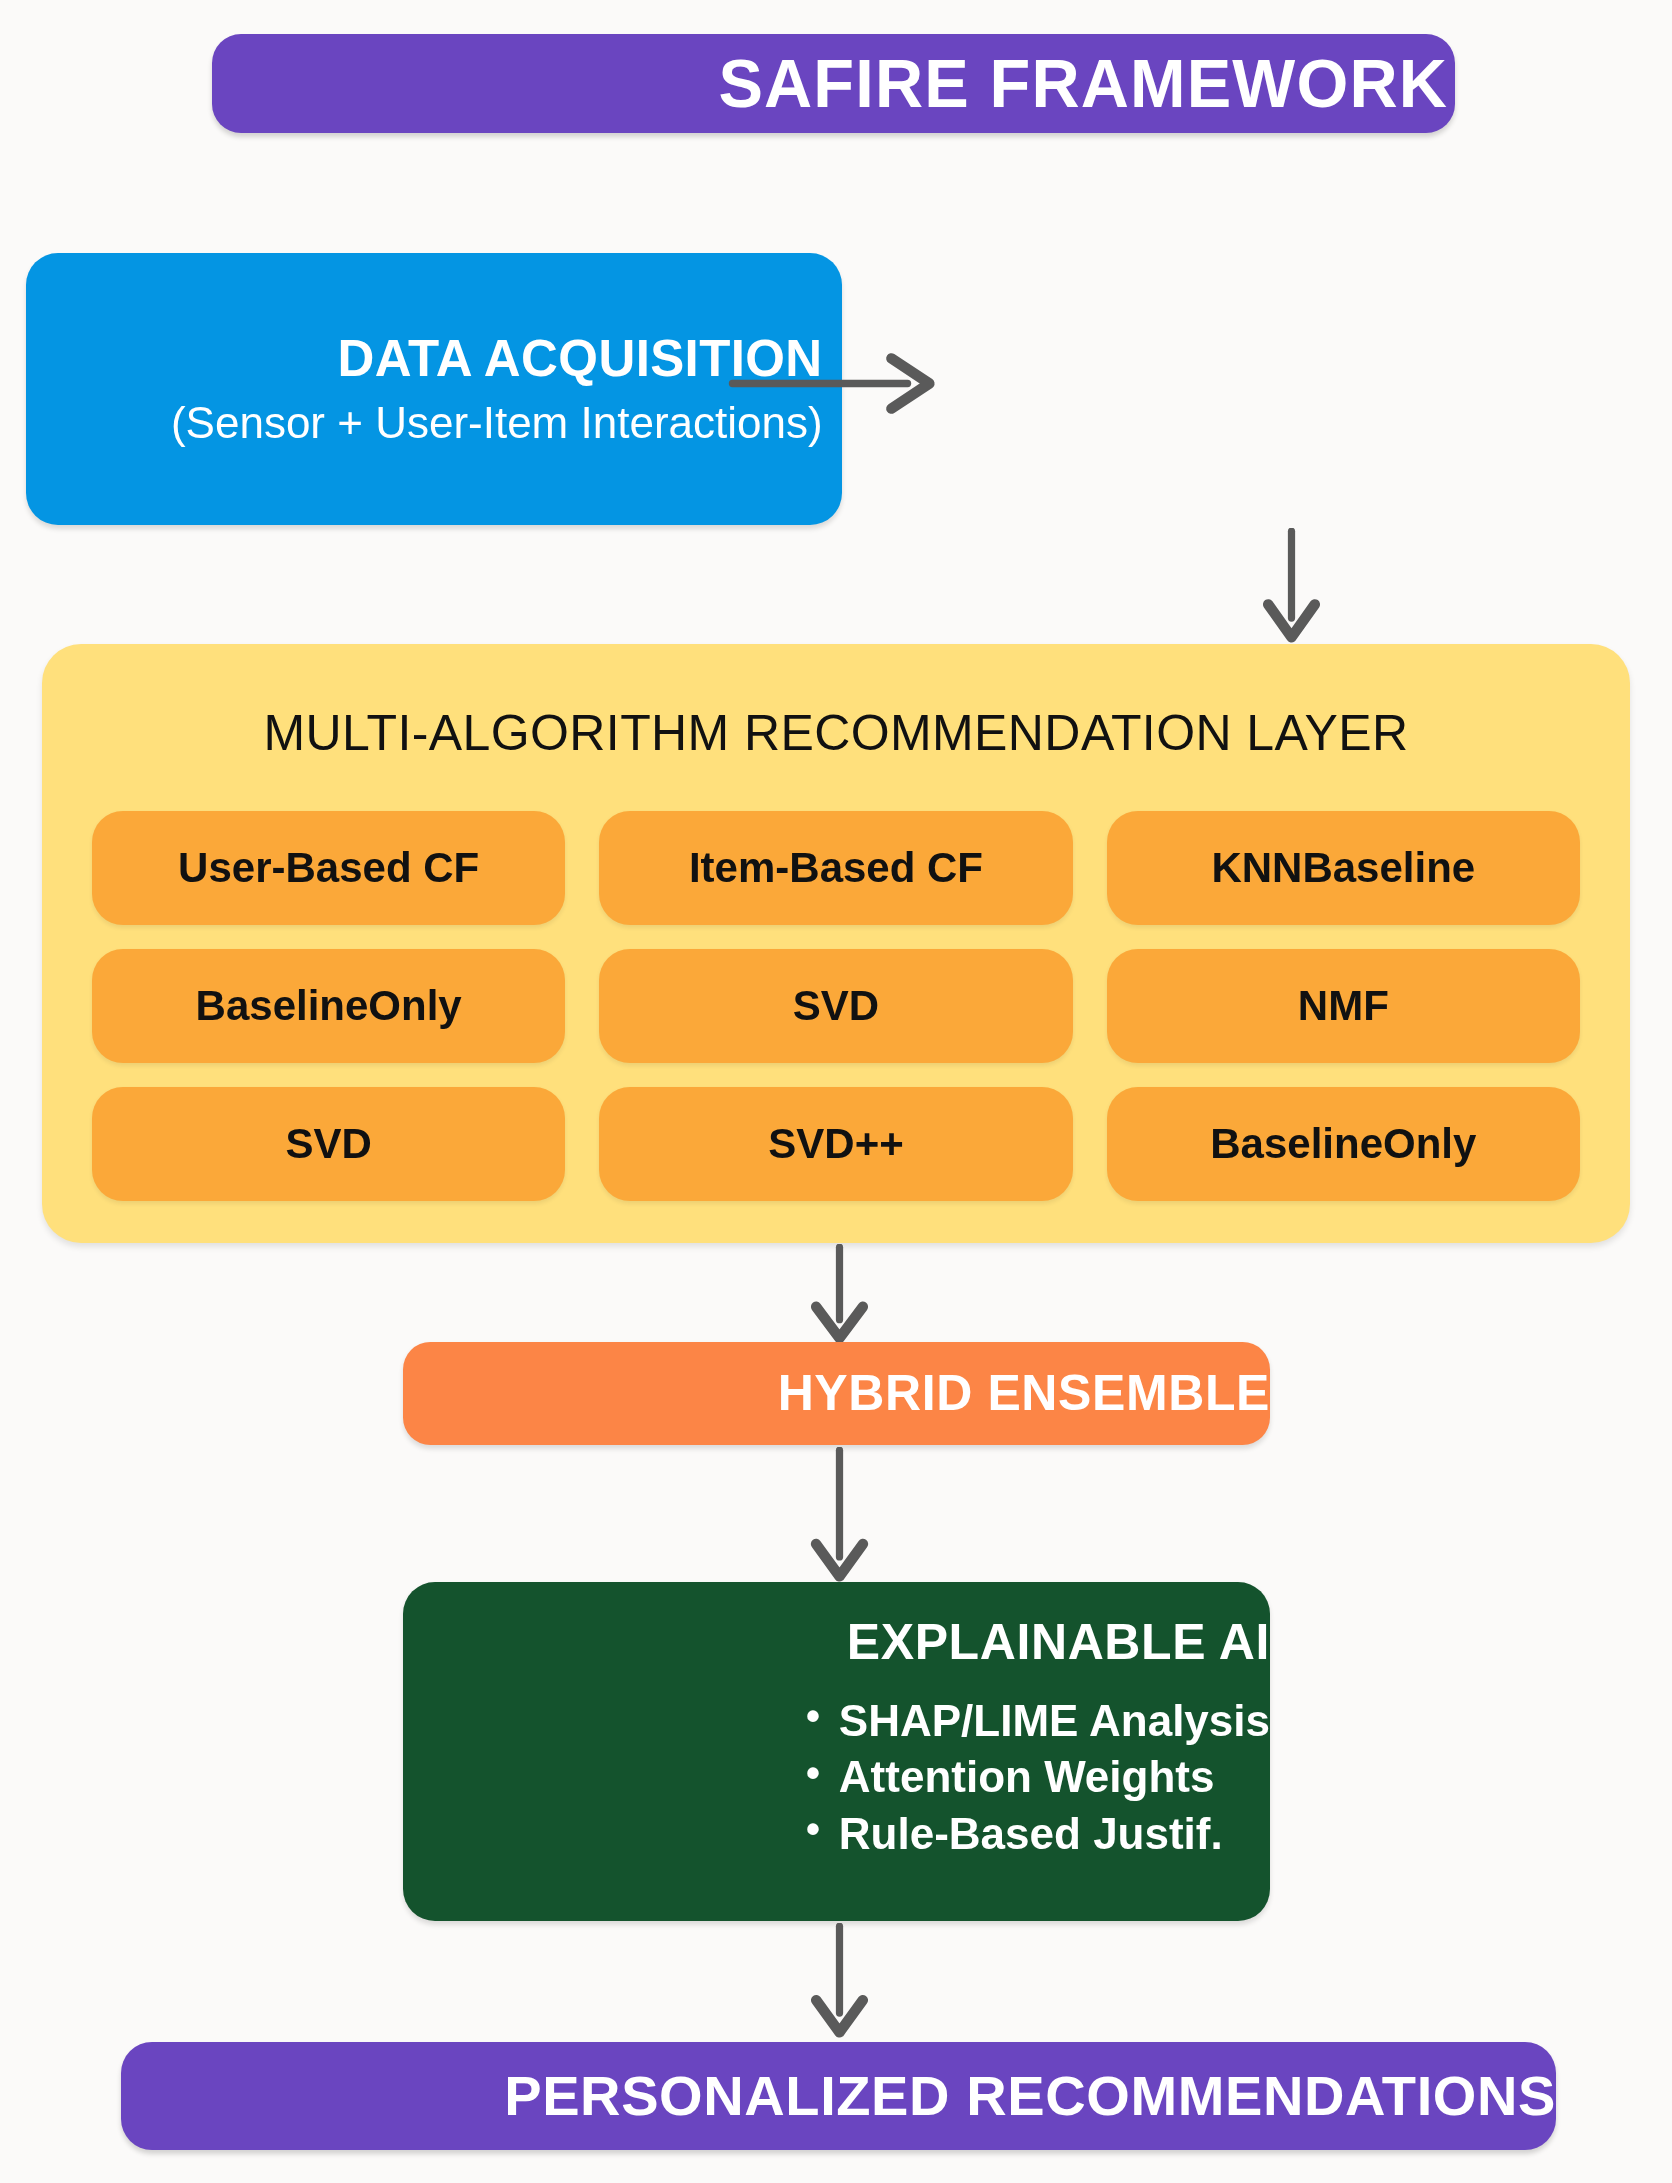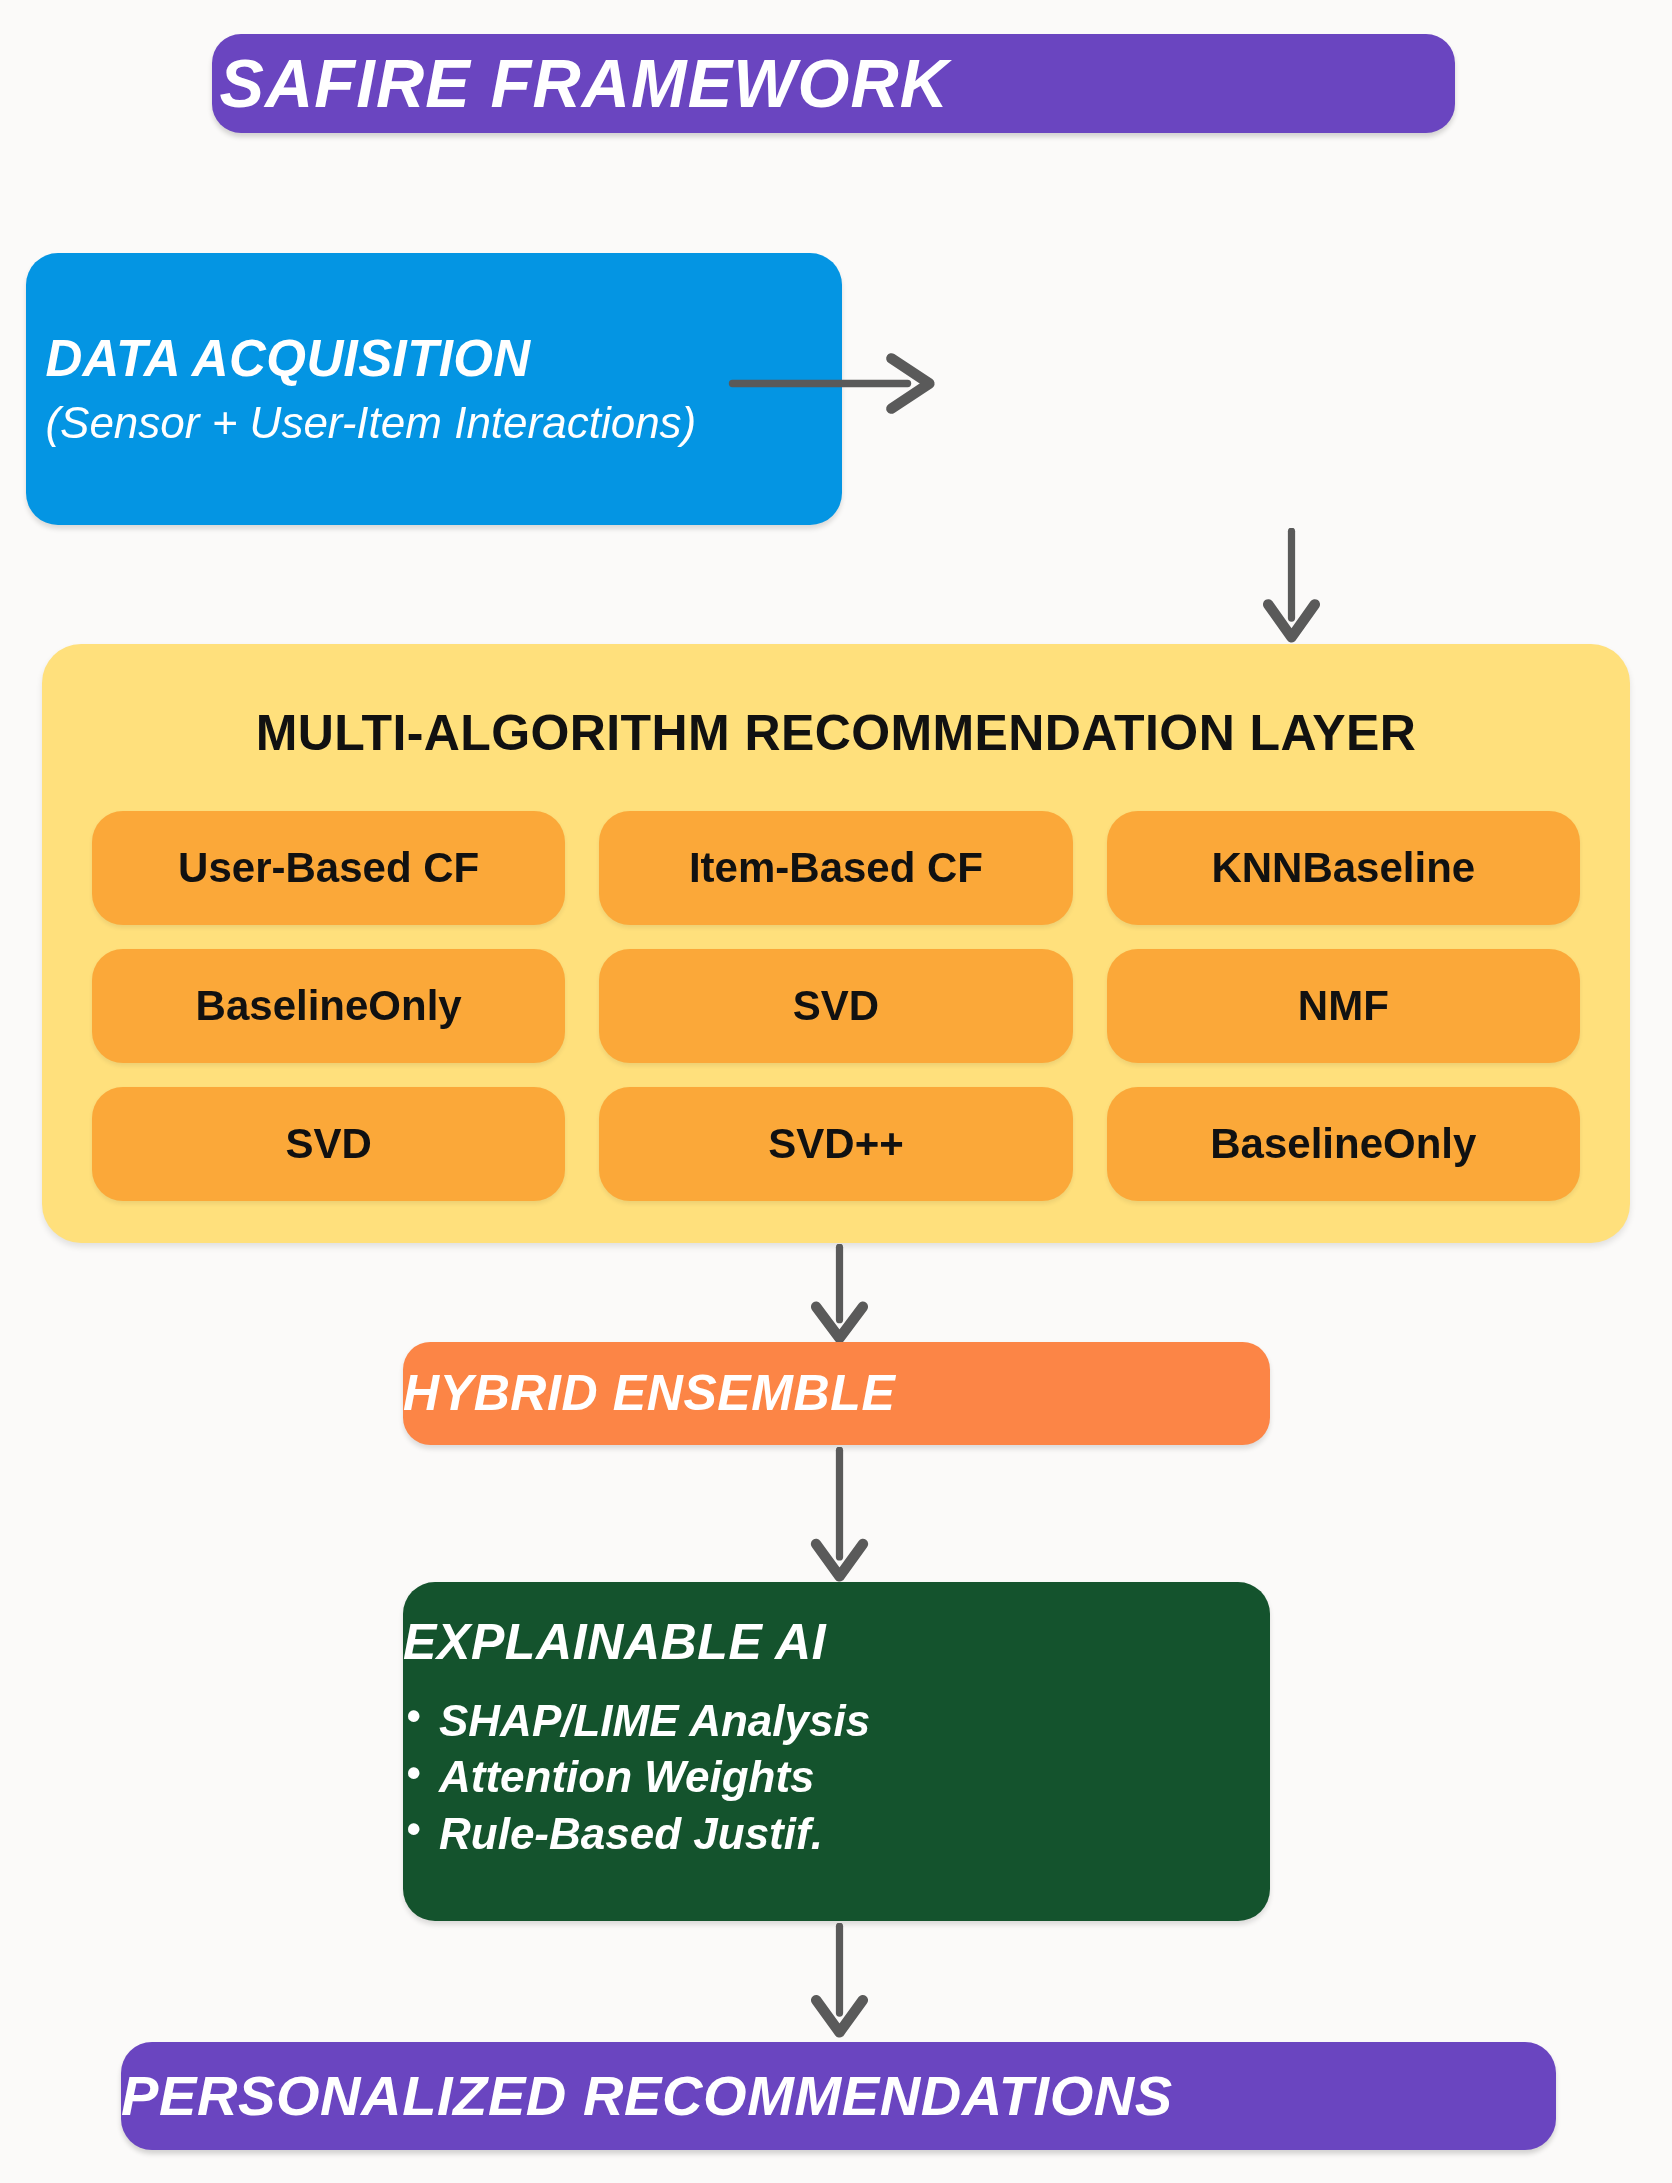--- a/index.html
+++ b/index.html
@@ -17,25 +17,24 @@
     width: 1673px;
     height: 2183px;
     background: #FBFAF9;
   }
 
   
   .box {
     position: absolute;
     display: flex;
     flex-direction: column;
-    align-items: flex-start;
+    align-items: flex-end;
     justify-content: center;
     text-align: center;
     line-height: 1.18;
-    font-style: italic;
   }
 
   
   #title-box {
     left: 212px;
     top: 34px;
     width: 1243px;
     height: 99px;
     background: #6A45C0;
     border-radius: 29px;
@@ -112,21 +111,21 @@
     box-shadow: 0 4px 6.5px rgba(0,0,0,0.10);
   }
   #algo-title {
     position: absolute;
     top: 60px;
     left: 0;
     width: 100%;
     text-align: center;
     color: #111111;
     font-size: 50px;
-    font-weight: bold;
+    font-weight: normal;
     letter-spacing: 0.4px;
   }
   #algo-grid {
     position: absolute;
     top: 167px;
     left: 50px;
     width: 1488px;
     display: grid;
     grid-template-columns: repeat(3, 1fr);
     grid-template-rows: repeat(3, 114px);

